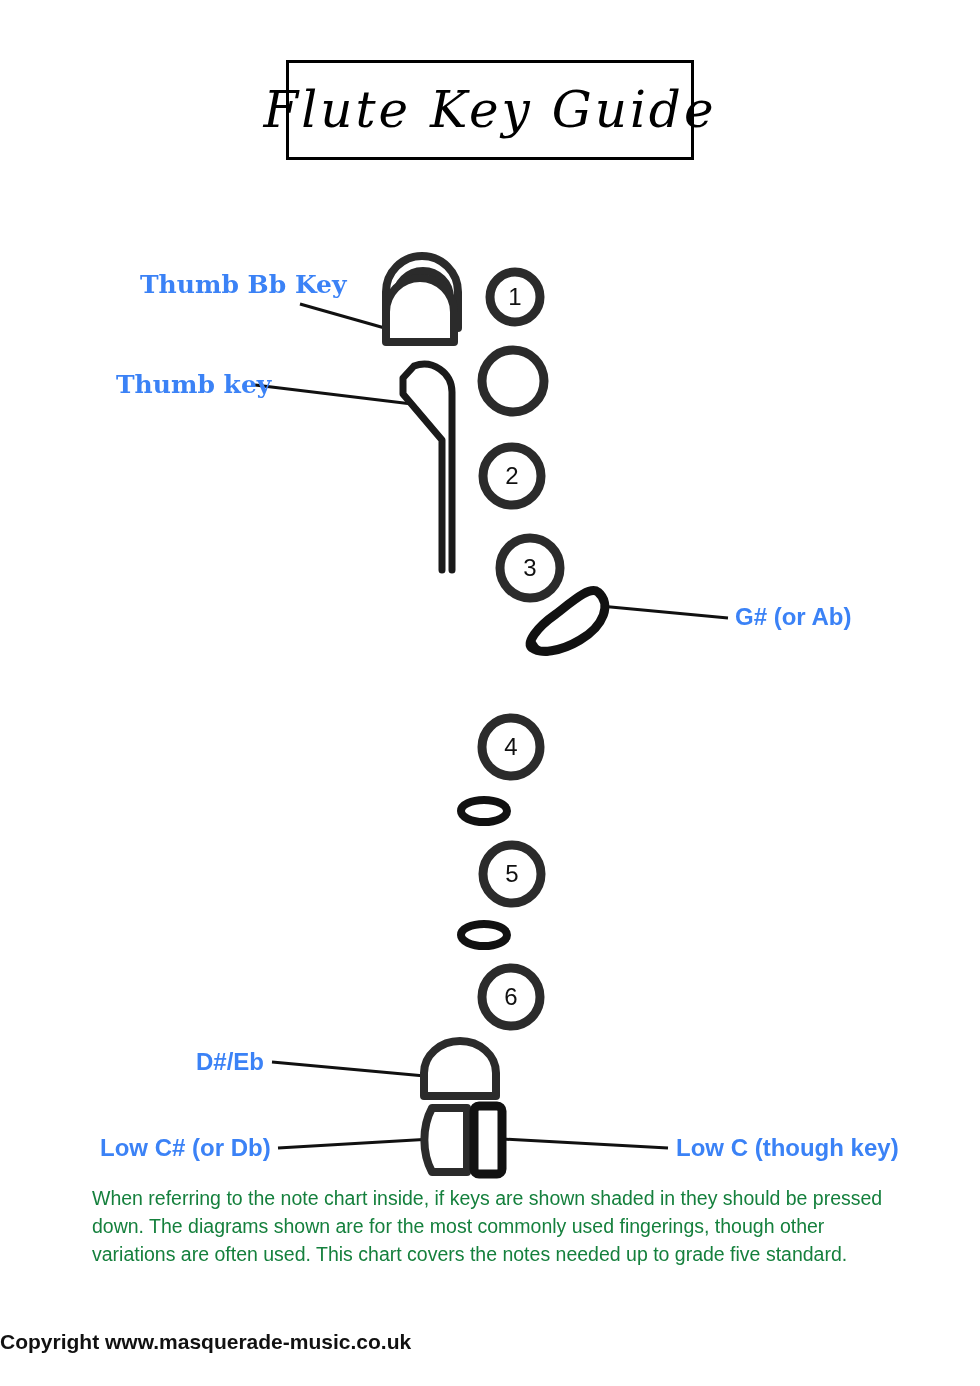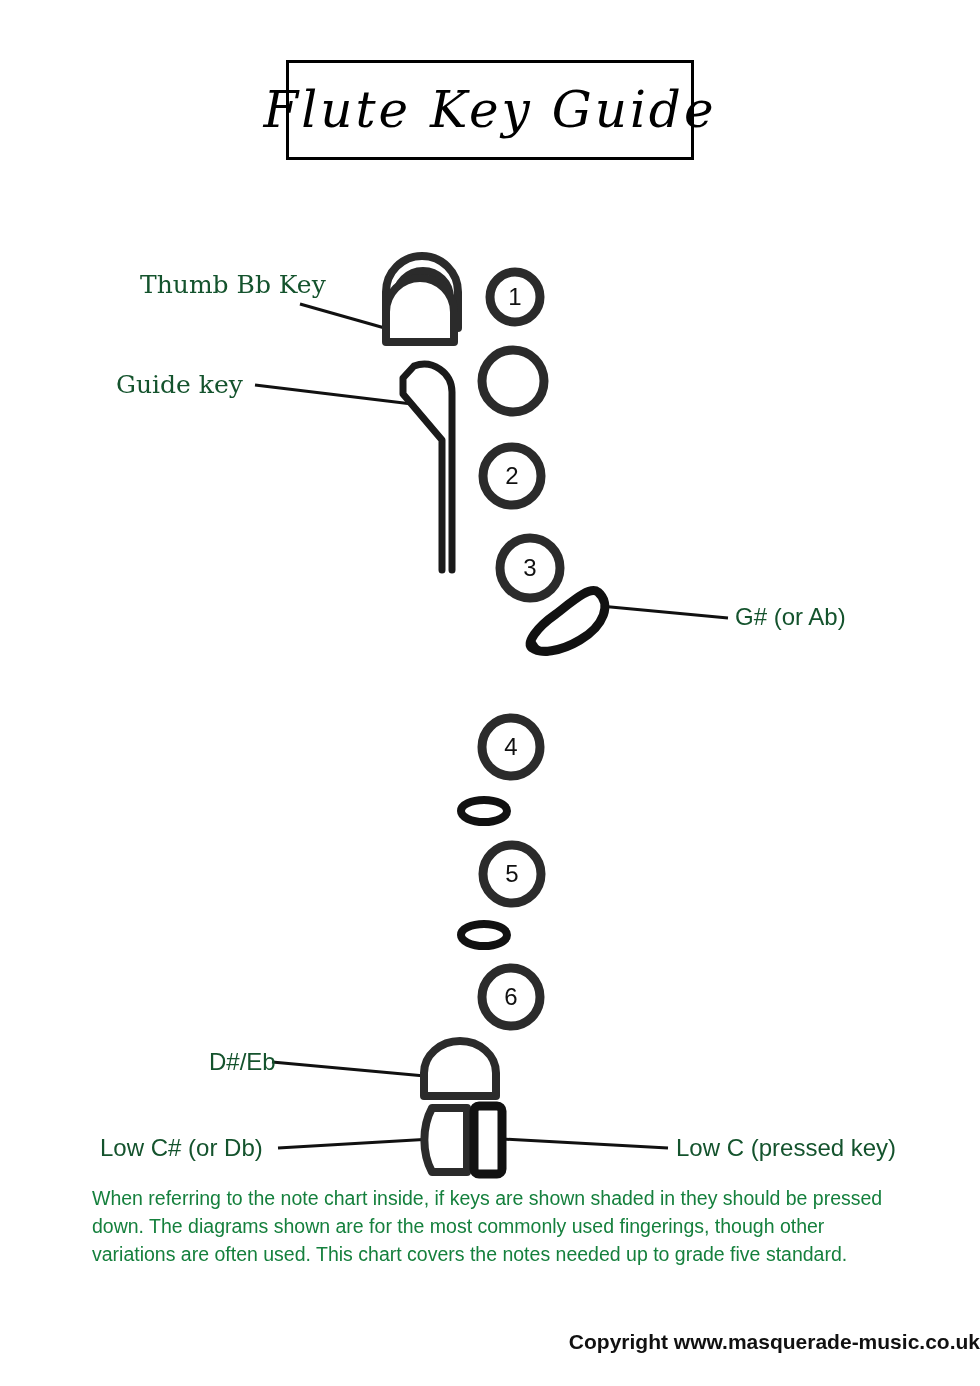--- a/index.html
+++ b/index.html
@@ -51,36 +51,37 @@
     top: 0;
     width: 980px;
     height: 1386px;
     pointer-events: none;
   }
 
   
   .label {
     position: absolute;
     white-space: nowrap;
-    color: #14532d;
+    color: #3b82f6;
     line-height: 1;
+    font-weight: bold;
   }
   .label.serif {
     font-family: "DejaVu Serif", serif;
     font-size: 25px;
   }
   .label.sans {
     font-family: "Liberation Sans", sans-serif;
     font-size: 24px;
   }
 
   #lbl-thumb-bb   { left: 140px; top: 272px; }
   #lbl-thumb-key  { left: 116px; top: 372px; }
   #lbl-gsharp     { left: 735px; top: 605px; }
-  #lbl-dsharp     { left: 196px; top: 1050px; margin-left: 13px; }
+  #lbl-dsharp     { left: 196px; top: 1050px; }
   #lbl-lowcsharp  { left: 100px; top: 1136px; }
   #lbl-lowc       { left: 676px; top: 1136px; }
 
   
   .key-num {
     position: absolute;
     font-family: "Liberation Sans", sans-serif;
     font-size: 24px;
     color: #111111;
     text-align: center;
@@ -96,21 +97,21 @@
     font-family: "Liberation Sans", sans-serif;
     font-size: 19.5px;
     line-height: 28px;
     color: #15803d;
   }
   #copyright {
     position: absolute;
     left: 0;
     top: 1330px;
     width: 980px;
-    text-align: right;
+    text-align: left;
     font-family: "Liberation Sans", sans-serif;
     font-weight: bold;
     font-size: 21px;
     color: #111111;
   }
 </style>
 </head>
 <body>
 
 <div id="title-box">
@@ -207,20 +208,20 @@
 </svg>
 
 <div class="key-num" style="left:500px; top:285px; width:30px;">1</div>
 <div class="key-num" style="left:497px; top:464px; width:30px;">2</div>
 <div class="key-num" style="left:515px; top:556px; width:30px;">3</div>
 <div class="key-num" style="left:496px; top:735px; width:30px;">4</div>
 <div class="key-num" style="left:497px; top:862px; width:30px;">5</div>
 <div class="key-num" style="left:496px; top:985px; width:30px;">6</div>
 
 <div class="label serif" id="lbl-thumb-bb">Thumb Bb Key</div>
-<div class="label serif" id="lbl-thumb-key">Guide key</div>
+<div class="label serif" id="lbl-thumb-key">Thumb key</div>
 <div class="label sans" id="lbl-gsharp">G# (or Ab)</div>
 <div class="label sans" id="lbl-dsharp">D#/Eb</div>
 <div class="label sans" id="lbl-lowcsharp">Low C# (or Db)</div>
-<div class="label sans" id="lbl-lowc">Low C (pressed key)</div>
+<div class="label sans" id="lbl-lowc">Low C (though key)</div>
 
 <div id="footer-note">When referring to the note chart inside, if keys are shown shaded in they should be pressed down. The diagrams shown are for the most commonly used fingerings, though other variations are often used. This chart covers the notes needed up to grade five standard.</div>
 <div id="copyright">Copyright www.masquerade-music.co.uk</div>
 
 </body></html>

